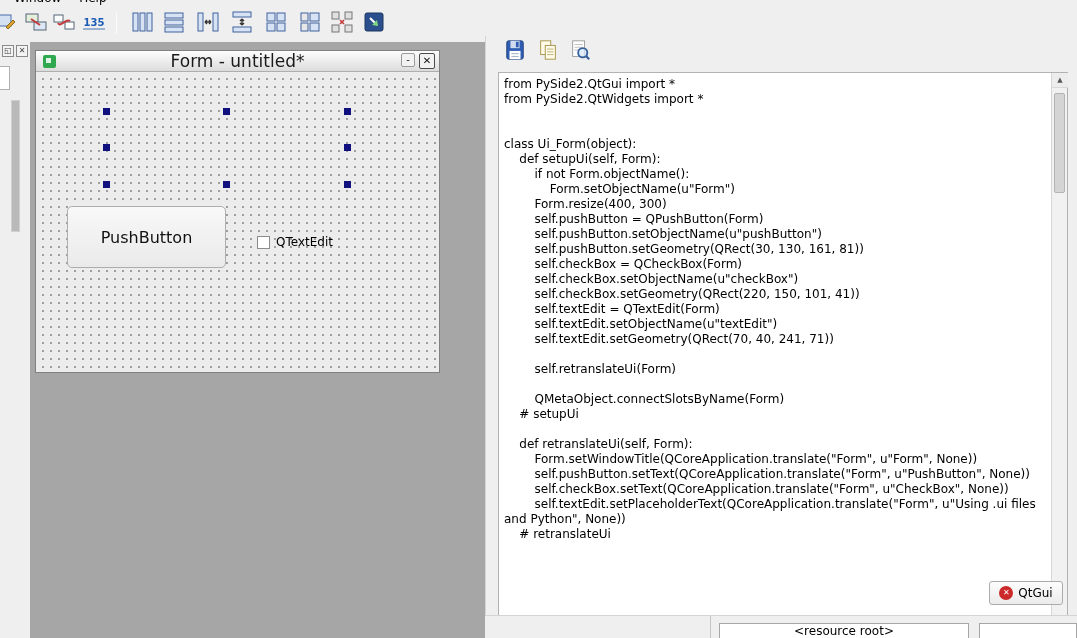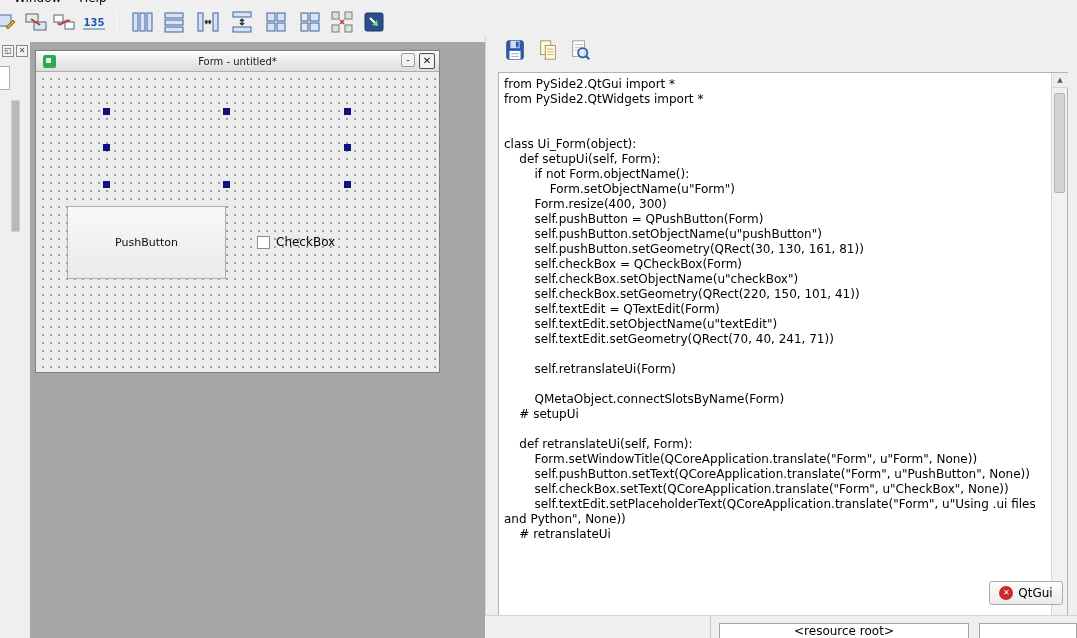--- a/index.html
+++ b/index.html
@@ -34,37 +34,37 @@
   .mdi { position:absolute; left:30px; top:42px; width:455px; height:596px; background:#a6a6a6; }
 
   
   .formwin { position:absolute; left:5px; top:8px; width:405px; height:323px;
              background:#ececec; border:1px solid #808080; }
   .titlebar { position:relative; height:21px; background:linear-gradient(#fdfdfd,#dcdcdc);
               border-bottom:1px solid #aeaeae; display:flex; align-items:center; padding:0 4px; }
   .form-icon { width:13px; height:13px; background:#2fa84f; border-radius:2px; margin-left:3px;
                position:relative; flex:0 0 auto; }
   .form-icon span { position:absolute; left:3px; top:3px; width:5px; height:5px; background:#dff4e3; }
-  .titletext { position:absolute; left:0; right:0; text-align:center; font-size:10px; color:#1a1a1a; }
+  .titletext { position:absolute; left:0; right:0; text-align:center; font-size:17px; color:#1a1a1a; }
   .tb-btns { margin-left:auto; display:flex; gap:4px; position:relative; }
   .btn-min { width:14px; height:14px; background:#f2f2f2; border:1px solid #9a9a9a; border-radius:2px;
              font-size:10px; line-height:11px; text-align:center; color:#222; }
   .btn-close { width:16px; height:16px; background:#f2f2f2; border:1px solid #4c4c4c; border-radius:2px;
                font-size:10px; font-weight:bold; line-height:13px; text-align:center; color:#111; }
   .formbody { position:relative; height:300px; background-color:#ececec;
               background-image:radial-gradient(circle,#9e9e9e 0.9px,transparent 1.1px);
               background-size:8px 8px; background-position:3px 3px; }
 
   .w-textedit { position:absolute; left:70px; top:39px; width:241px; height:73px; background:#fff;
                 border:1px solid #9a9a9a; padding:3px 5px; color:#a6a6a6; font-size:12px; }
   .handle { position:absolute; width:7px; height:7px; background:#10107e; }
 
-  .w-pushbtn { position:absolute; left:31px; top:134px; width:159px; height:73px;
-               background:linear-gradient(#f8f8f8,#eaeaea); border:1px solid #aeaeae; border-radius:0;
-               display:flex; align-items:center; justify-content:center; font-size:11px; color:#111; }
+  .w-pushbtn { position:absolute; left:31px; top:134px; width:159px; height:62px;
+               background:linear-gradient(#f8f8f8,#eaeaea); border:1px solid #aeaeae; border-radius:5px;
+               display:flex; align-items:center; justify-content:center; font-size:16px; color:#111; }
   .w-checkbox { position:absolute; left:221px; top:162px; height:16px; display:flex; align-items:center; gap:6px; }
   .cb-box { width:13px; height:13px; background:#fff; border:1px solid #8c8c8c; }
 
   
   .rightpanel { position:absolute; left:485px; top:36px; width:592px; height:579px;
                 background:#efefef; border-left:1px solid #d4d4d4; }
   .pbtn { position:absolute; top:2px; width:26px; height:26px; display:flex;
           align-items:center; justify-content:center; }
   .codebox { position:absolute; left:12px; top:36px; width:570px; height:624px; background:#fff;
              border:1px solid #b2b2b2; }
@@ -260,21 +260,21 @@
         <div class="handle" style="left:67px;top:109px"></div>
         <div class="handle" style="left:187px;top:109px"></div>
         <div class="handle" style="left:308px;top:109px"></div>
 
         <div class="w-pushbtn">
           <span>PushButton</span>
         </div>
 
         <div class="w-checkbox">
           <span class="cb-box"></span>
-          <span>CheckBox</span>
+          <span>QTextEdit</span>
         </div>
 
       </div>
     </div>
   </div>
 
   <div class="rightpanel">
 
     <div class="pbtn" style="left:16px">
       <span>

